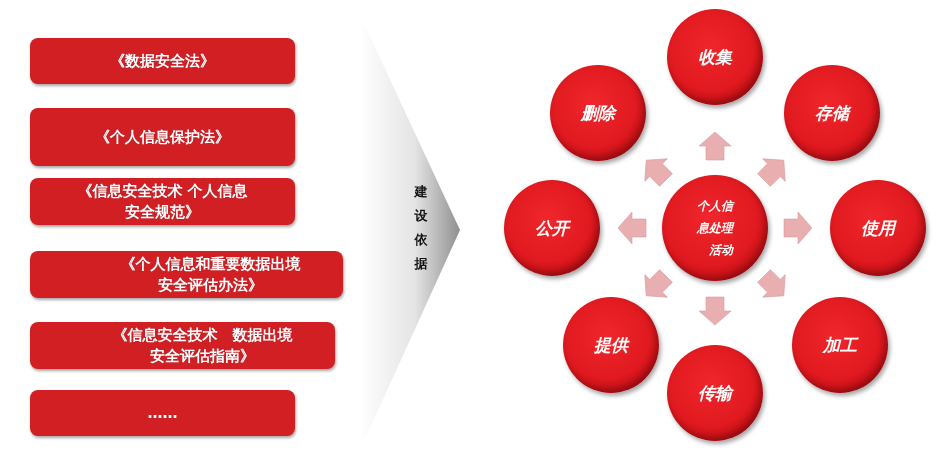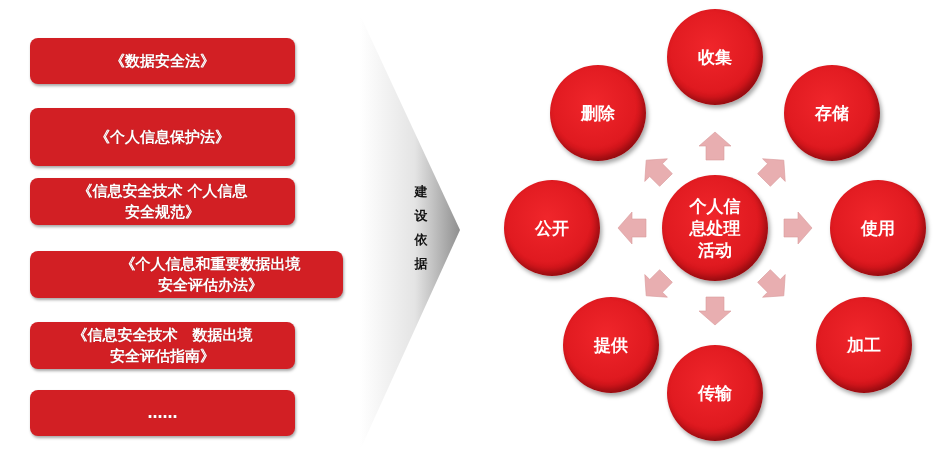--- a/index.html
+++ b/index.html
@@ -7,38 +7,38 @@
        font-family:"DejaVu Sans","Liberation Sans",sans-serif;}
   .law{position:absolute;left:30px;width:265px;background:#d21f24;
        border-radius:8px;color:#fff;font-weight:bold;font-size:15px;
        line-height:21px;text-align:center;display:flex;align-items:center;
        justify-content:center;box-shadow:1px 2px 3px rgba(0,0,0,0.35);
        text-shadow:0 0 1px rgba(0,0,0,0.3);white-space:pre-line;}
   .chevron{position:absolute;left:360px;top:15px;width:100px;height:435px;}
   .basis{position:absolute;left:410px;top:180px;width:22px;font-size:13px;
          font-weight:bold;color:#111;line-height:24px;text-align:center;}
   .node{position:absolute;border-radius:50%;color:#fff;font-weight:bold;
-        display:flex;align-items:center;justify-content:center;text-align:center;
+        display:flex;align-items:center;justify-content:center;text-align:right;
         background:radial-gradient(circle at 45% 40%,#f0262b 0%,#e01a20 55%,#b5090f 85%,#8c0509 100%);
-        box-shadow:2px 3px 4px rgba(0,0,0,0.35), inset -3px -4px 6px rgba(0,0,0,0.25);}
+        box-shadow:2px 3px 4px rgba(0,0,0,0.35), inset -3px -4px 6px rgba(0,0,0,0.25);font-style:italic;}
   .sat{width:96px;height:96px;font-size:17px;}
-  .center{width:106px;height:106px;font-size:17px;line-height:22px;white-space:pre-line;}
+  .center{width:106px;height:106px;font-size:12px;line-height:22px;white-space:pre-line;}
   svg.arrows{position:absolute;left:0;top:0;}
 </style>
 </head>
 <body>
 
 <div>
   <div class="law" style="top:38px;height:46px;">《数据安全法》</div>
   <div class="law" style="top:108px;height:58px;">《个人信息保护法》</div>
   <div class="law" style="top:178px;height:47px;">《信息安全技术 个人信息
 安全规范》</div>
   <div class="law" style="top:251px;height:47px;padding-left:48px;">《个人信息和重要数据出境
 安全评估办法》</div>
-  <div class="law" style="top:322px;height:47px;">《信息安全技术　数据出境
+  <div class="law" style="top:322px;height:47px;padding-left:40px;">《信息安全技术　数据出境
 安全评估指南》</div>
   <div class="law" style="top:390px;height:46px;">……</div>
 </div>
 
 <svg class="chevron" viewBox="0 0 100 435">
   <defs>
     <linearGradient id="cg" x1="0" y1="0" x2="1" y2="0">
       <stop offset="0" stop-color="#ffffff"></stop>
       <stop offset="0.55" stop-color="#e4e4e4"></stop>
       <stop offset="1" stop-color="#8f8f8f"></stop>
@@ -77,17 +77,17 @@
       <use href="#arr"></use>
     </g>
 </svg>
 
 <div class="node center" style="left:662px;top:175px;">个人信
 息处理
 活动</div>
 <div class="node sat" style="left:667px;top:9px;">收集</div>
 <div class="node sat" style="left:784px;top:65px;">存储</div>
 <div class="node sat" style="left:830px;top:180px;">使用</div>
-<div class="node sat" style="left:816px;top:297px;">加工</div>
+<div class="node sat" style="left:792px;top:297px;">加工</div>
 <div class="node sat" style="left:667px;top:345px;">传输</div>
 <div class="node sat" style="left:563px;top:297px;">提供</div>
 <div class="node sat" style="left:504px;top:180px;">公开</div>
 <div class="node sat" style="left:550px;top:65px;">删除</div>
 
 </body></html>

